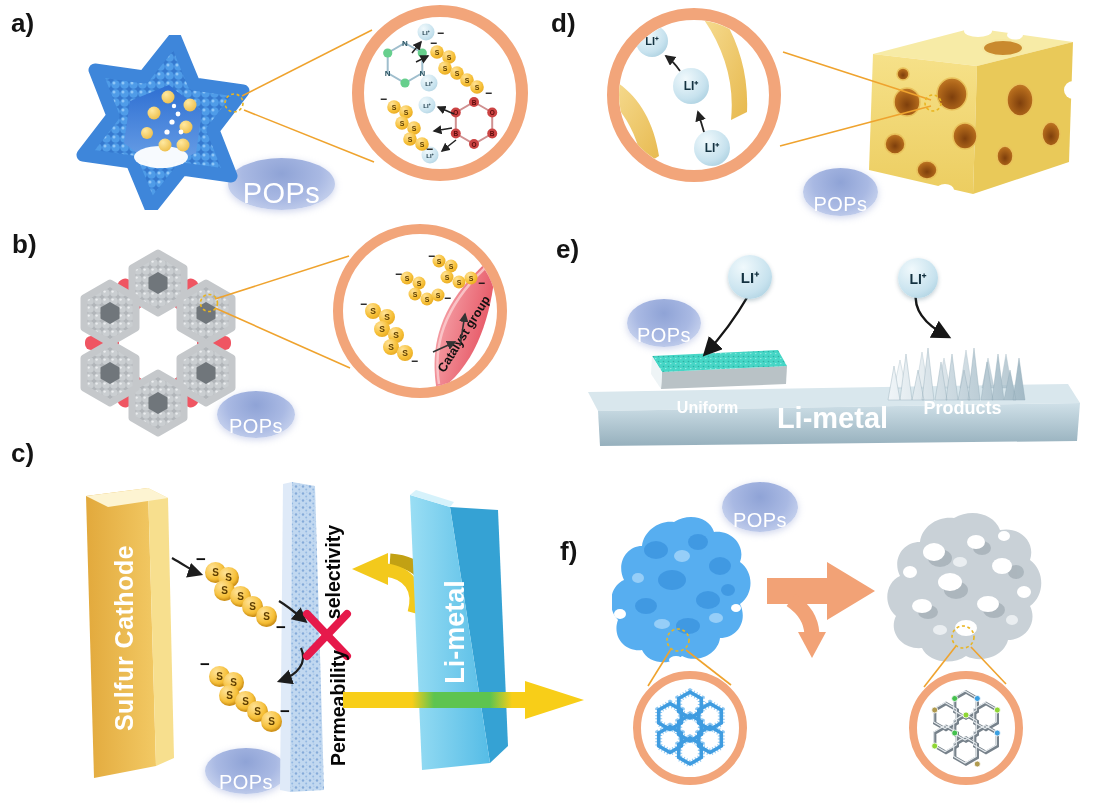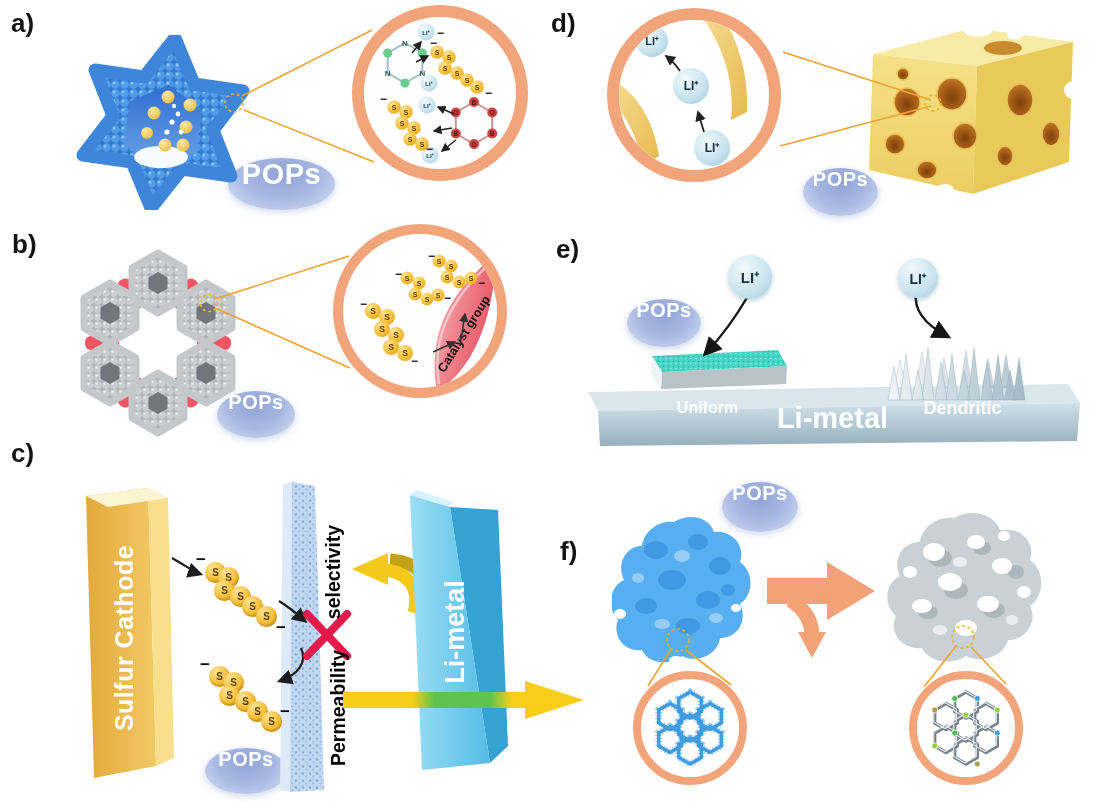--- a/index.html
+++ b/index.html
@@ -1,21 +1,21 @@
 <!DOCTYPE html>
 <html><head>
 <meta charset="utf-8">
 <style>
   html,body{margin:0;padding:0;background:#fff;}
   .canvas{position:relative;width:1110px;height:803px;background:#ffffff;overflow:hidden;
           font-family:"Liberation Sans",sans-serif;}
   .abs{position:absolute;}
   .plabel{position:absolute;font-size:26px;font-weight:600;color:#141414;line-height:1;}
-  .pops{position:absolute;border-radius:50%;display:flex;align-items:flex-start;justify-content:center;
-        color:#fff;font-weight:700;letter-spacing:.5px;
+  .pops{position:absolute;border-radius:50%;display:flex;align-items:flex-end;justify-content:center;
+        color:#fff;font-weight:400;letter-spacing:.5px;
         background:radial-gradient(ellipse at 50% 30%,#8fa3d6 0%,#a9b9e3 52%,#dbe3f5 100%);
         box-shadow:0 2px 7px rgba(150,165,215,.45);}
   .pops.big{font-size:29px;}
   .pops.sm{font-size:20px;}
   .inset{position:absolute;border:12px solid #f2a57a;border-radius:50%;background:#fff;
          overflow:hidden;box-sizing:border-box;z-index:3;}
   .inset.thin{border-width:10px;}
   .inset.f{border-width:8px;}
   .sball{position:absolute;border-radius:50%;display:flex;align-items:center;justify-content:center;
          font-weight:700;color:#5e3e00;
@@ -526,21 +526,21 @@
     </g>
 
     <g stroke="#161616" stroke-width="2.4" fill="none" marker-end="url(#eg-mk)">
       <path d="M166,56 C152,80 140,96 124,113"></path>
       <path d="M334,52 C331,72 346,86 365,96"></path>
     </g>
   </svg>
   <span class="liball" style="left:728px;top:255px;width:44px;height:44px;font-size:15px;">LI⁺</span>
   <span class="liball" style="left:898px;top:258px;width:40px;height:40px;font-size:14px;">LI⁺</span>
   <div class="wlabel" style="left:660px;top:400px;width:95px;font-size:16px;">Uniform</div>
-  <div class="wlabel" style="left:915px;top:399px;width:95px;font-size:18px;">Dendritic</div>
+  <div class="wlabel" style="left:915px;top:399px;width:95px;font-size:18px;">Products</div>
   <div class="wlabel" style="left:770px;top:403px;width:125px;font-size:29px;">Li-metal</div>
 
   <svg class="abs" style="left:612px;top:514px;" width="140" height="152" viewBox="0 0 140 152">
     <path d="M62,8 C78,-2 98,4 102,18 C120,16 134,32 128,48 C142,58 142,80 128,90 C136,106 126,124 108,124 C106,140 86,150 70,142 C58,152 36,150 30,136 C12,138 0,122 6,106 C-6,94 -2,72 12,66 C4,50 14,32 30,32 C32,16 48,6 62,8 Z" fill="#57aef0"></path>
     <g fill="#2f88d8" opacity=".55">
       <ellipse cx="44" cy="36" rx="12" ry="9"></ellipse>
         <ellipse cx="86" cy="28" rx="10" ry="8"></ellipse>
       <ellipse cx="108" cy="52" rx="11" ry="9"></ellipse>
         <ellipse cx="60" cy="66" rx="14" ry="10"></ellipse>
       <ellipse cx="96" cy="86" rx="12" ry="9"></ellipse>

